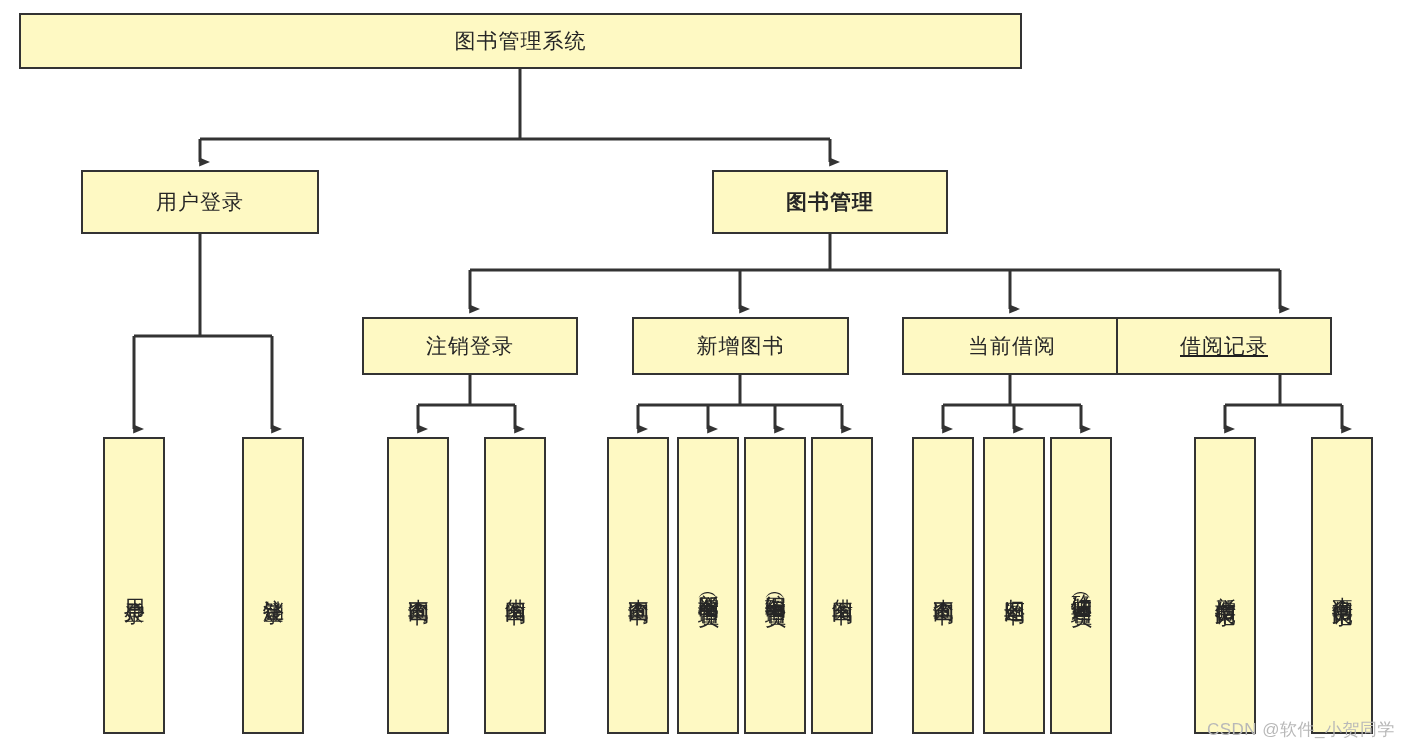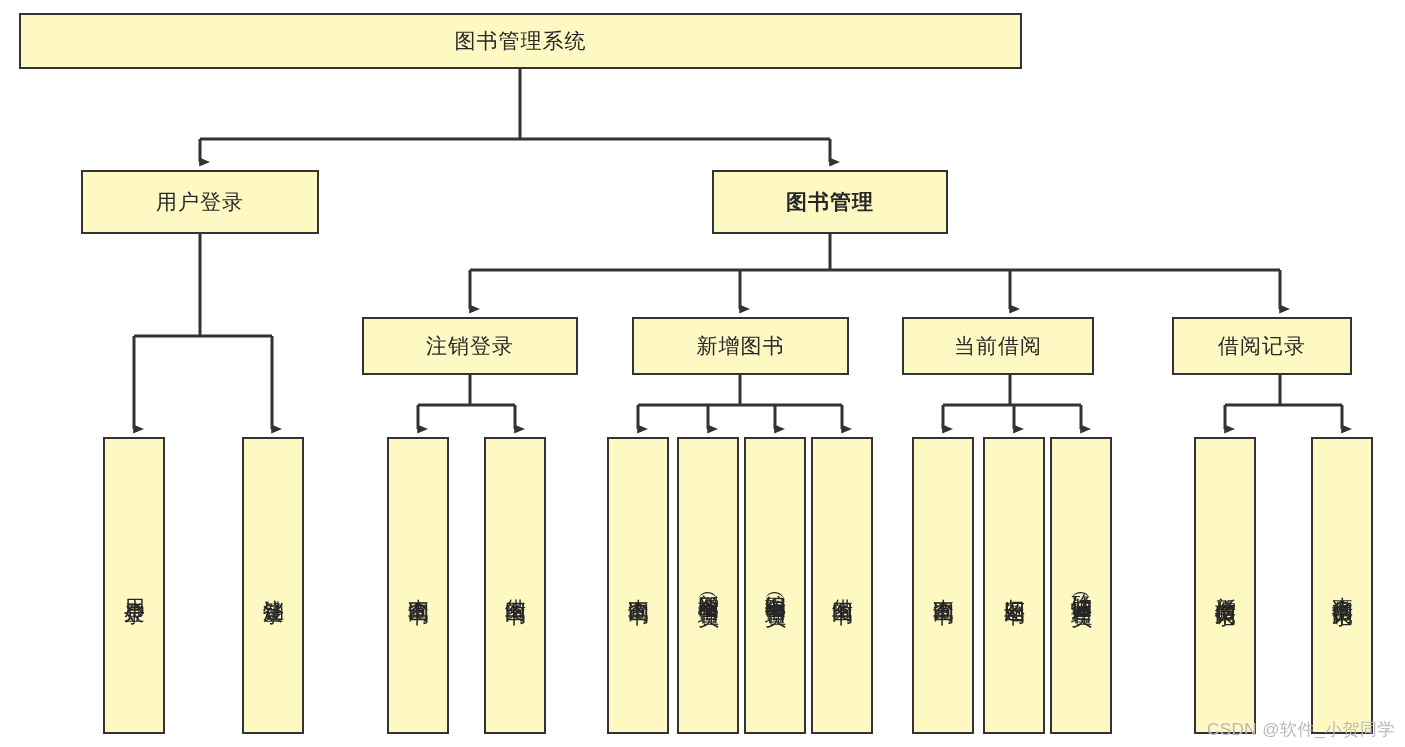--- a/index.html
+++ b/index.html
@@ -129,24 +129,24 @@
   <div class="node node-h" style="left:712px;top:170px;width:236px;height:64px;font-weight:bold;">
     <span class="label">图书管理</span>
   </div>
 
   <div class="node node-h" style="left:362px;top:317px;width:216px;height:58px;">
     <span class="label">注销登录</span>
   </div>
   <div class="node node-h" style="left:632px;top:317px;width:217px;height:58px;">
     <span class="label">新增图书</span>
   </div>
-  <div class="node node-h" style="left:902px;top:317px;width:192px;height:58px;">
+  <div class="node node-h" style="left:902px;top:317px;width:220px;height:58px;">
     <span class="label">当前借阅</span>
   </div>
-  <div class="node node-h" style="left:1172px;top:317px;width:180px;height:58px;">
+  <div class="node node-h" style="left:1116px;top:317px;width:216px;height:58px;text-decoration:underline;">
     <span class="label">借阅记录</span>
   </div>
 
   <div class="node node-v" style="left:103px;top:437px;width:62px;height:297px;">
     <span class="label">用户登录</span>
   </div>
   <div class="node node-v" style="left:242px;top:437px;width:62px;height:297px;">
     <span class="label">注销登录</span>
   </div>
   <div class="node node-v" style="left:387px;top:437px;width:62px;height:297px;">

